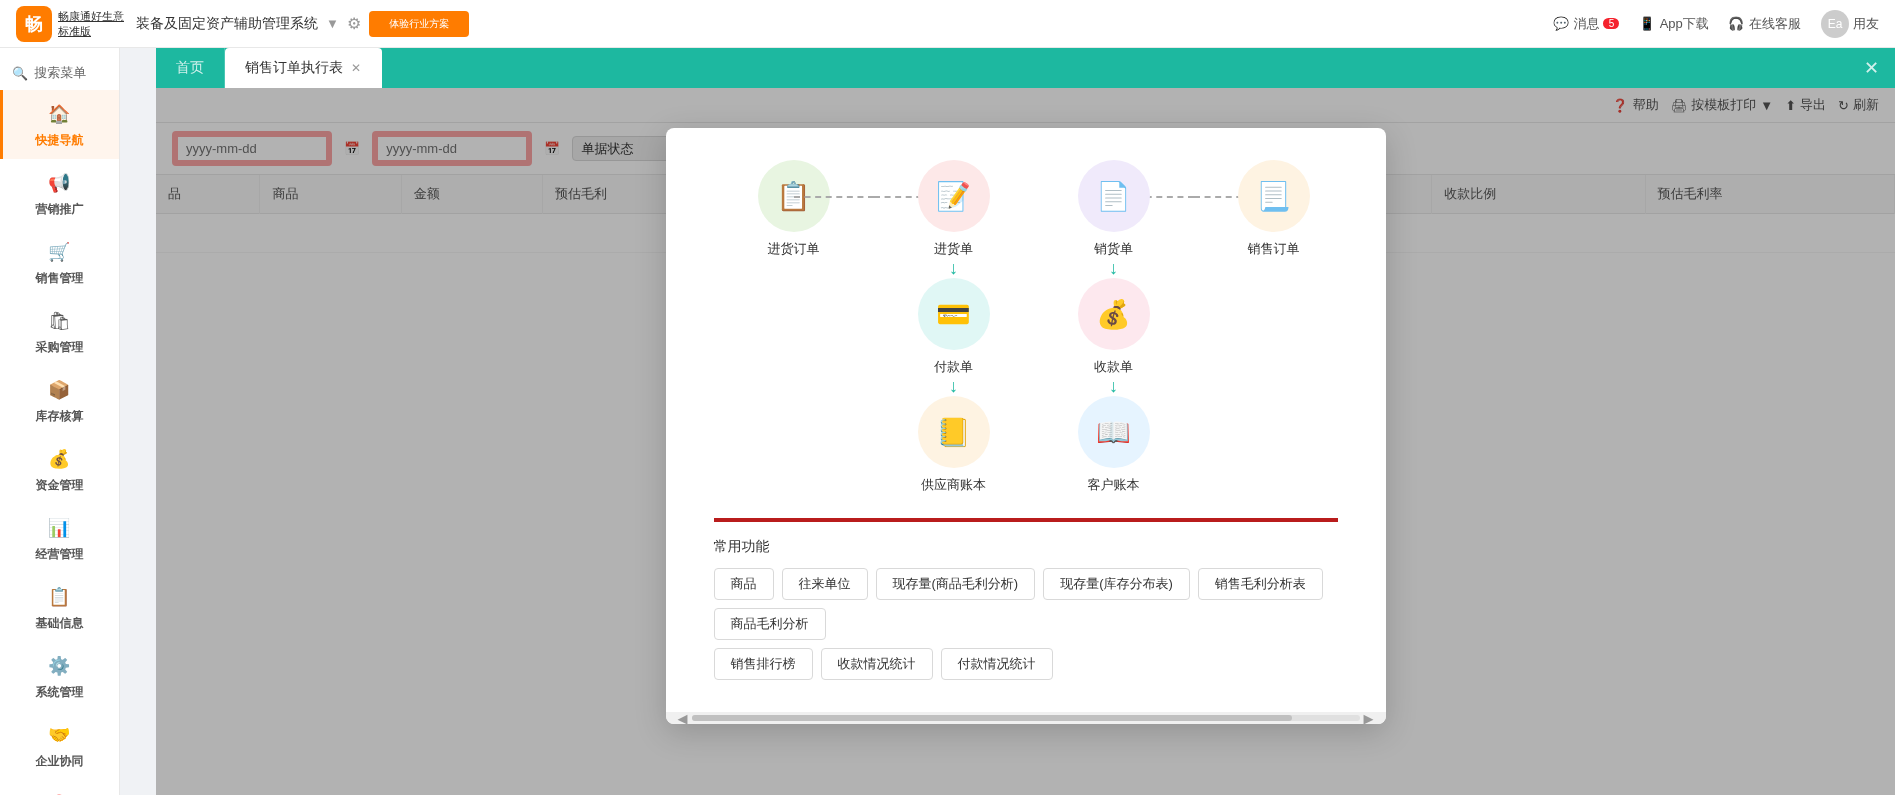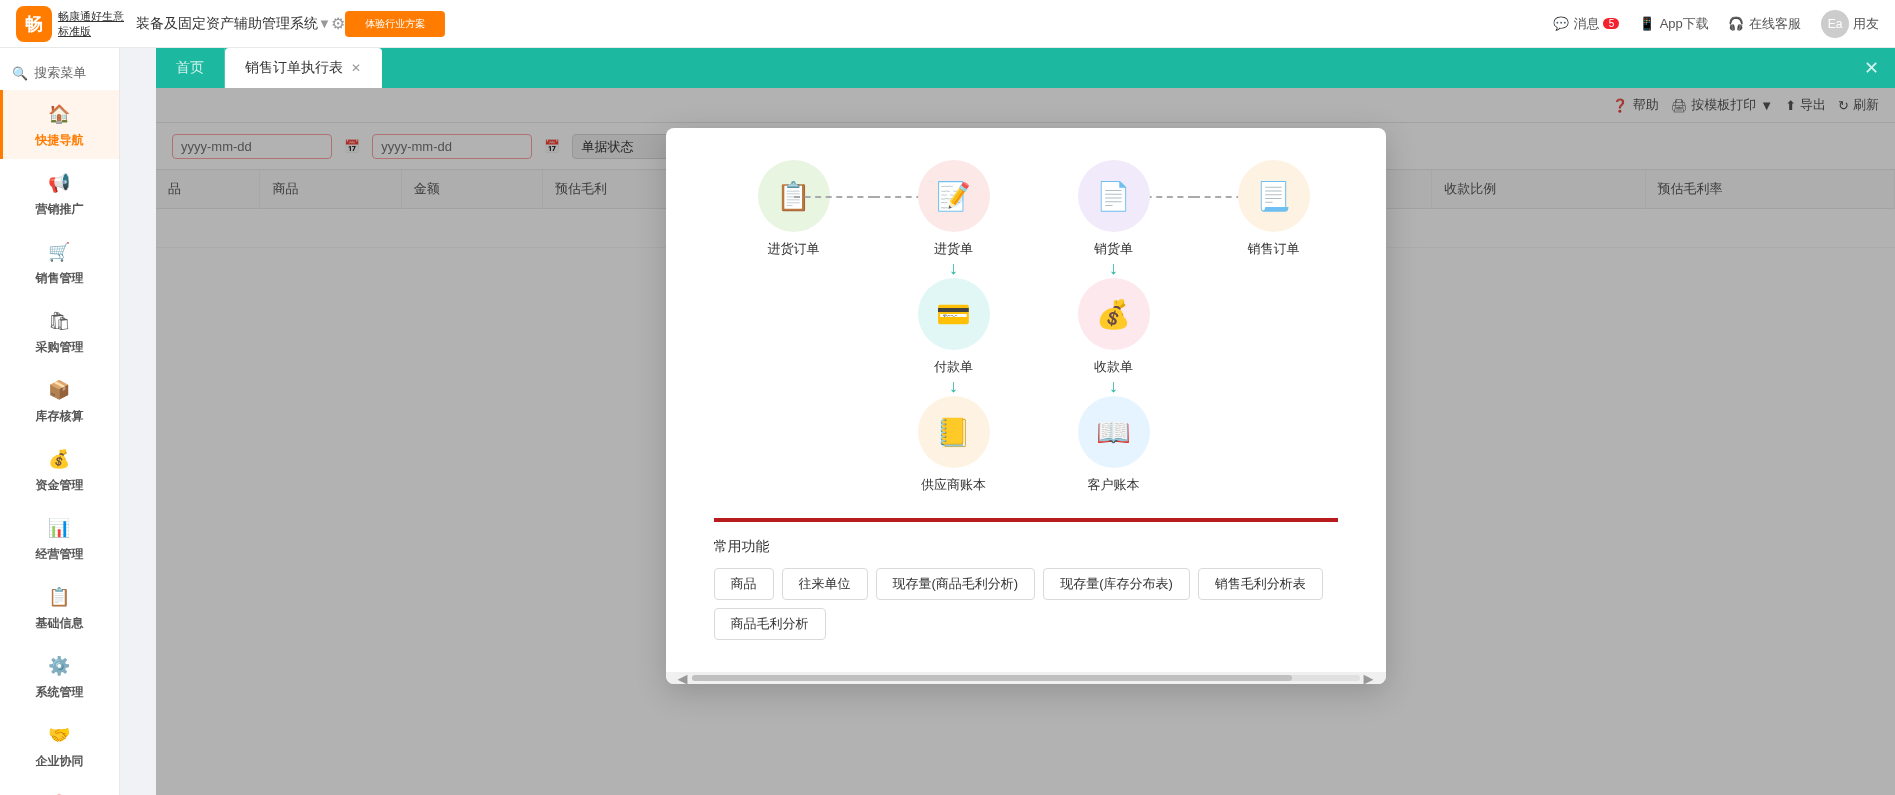--- a/index.html
+++ b/index.html
@@ -27,20 +27,21 @@
       border-radius: 8px;
       display: flex; align-items: center; justify-content: center;
       color: #fff; font-size: 18px; font-weight: bold;
       margin-right: 6px;
     }
     .logo-text { font-size: 11px; color: #333; line-height: 1.3; text-decoration: underline; }
     .system-title {
       flex: 1;
       display: flex;
       align-items: center;
+      gap: 8px;
     }
     .system-name {
       font-size: 14px;
       color: #333;
       font-weight: 500;
     }
     .system-dropdown { color: #999; cursor: pointer; }
     .gear-btn { color: #999; cursor: pointer; font-size: 16px; }
     .trial-btn {
       background: #ff7c00;
@@ -215,21 +216,21 @@
     
     .filter-row {
       padding: 8px 16px;
       display: flex;
       align-items: center;
       gap: 12px;
       background: #fff;
       border-bottom: 1px solid #e8e8e8;
     }
     .filter-input {
-      border: 1px solid #fca5a5;
+      border: 6px solid #fca5a5;
       border-radius: 4px;
       padding: 4px 8px;
       font-size: 13px;
       color: #999;
       width: 160px;
     }
     .filter-select {
       border: 1px solid #d9d9d9;
       border-radius: 4px;
       padding: 4px 24px 4px 8px;
@@ -612,20 +613,25 @@
             <div class="common-functions">
               <div class="common-title">常用功能</div>
               <div class="func-buttons">
                 <button class="func-btn">商品</button>
                 <button class="func-btn">往来单位</button>
                 <button class="func-btn">现存量(商品毛利分析)</button>
                 <button class="func-btn">现存量(库存分布表)</button>
                 <button class="func-btn">销售毛利分析表</button>
                 <button class="func-btn">商品毛利分析</button>
               </div>
+              <div class="func-buttons">
+                <button class="func-btn">销售排行榜</button>
+                <button class="func-btn">收款情况统计</button>
+                <button class="func-btn">付款情况统计</button>
+              </div>
             </div>
           </div>
 
           <div class="modal-scrollbar">
             <span class="scroll-arrow">◀</span>
             <div class="scrollbar-track">
               <div class="scrollbar-thumb"></div>
             </div>
             <span class="scroll-arrow">▶</span>
           </div>

